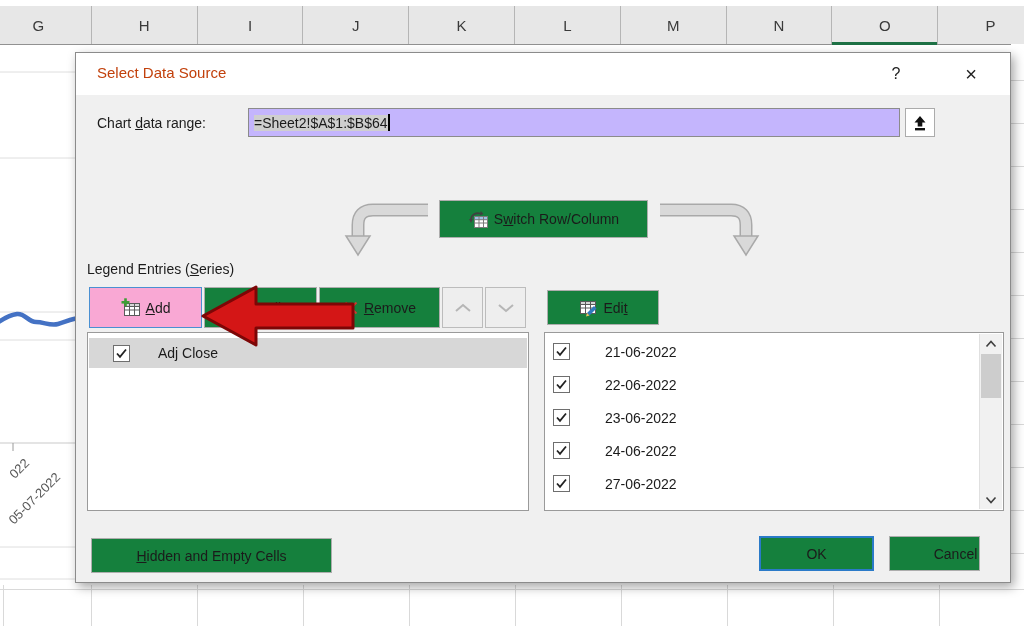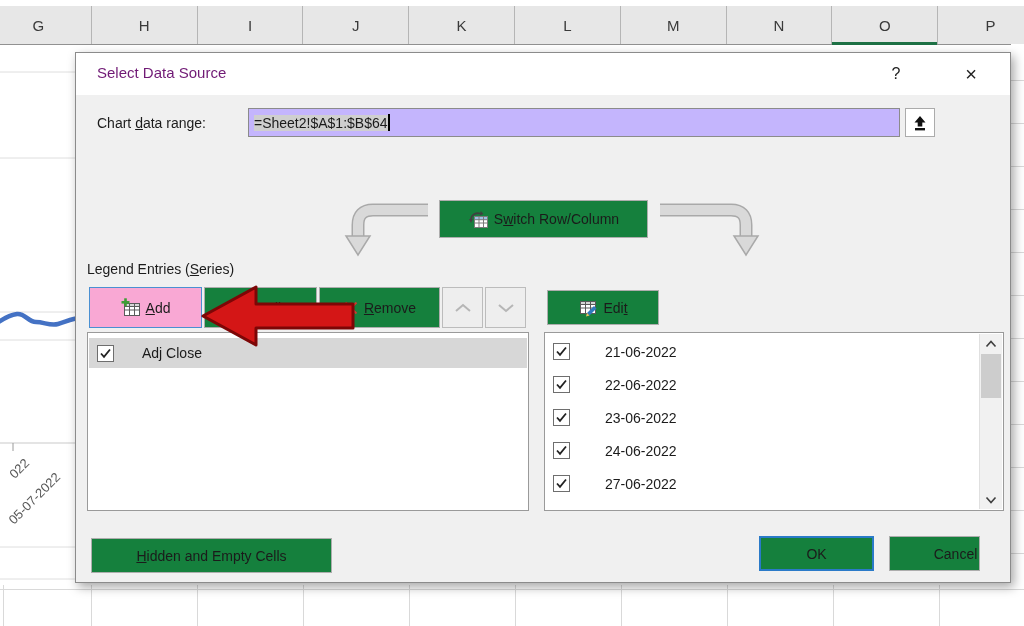--- a/index.html
+++ b/index.html
@@ -20,21 +20,21 @@
                 background-image:repeating-linear-gradient(90deg,transparent 0 105px,#d9d9d9 105px 106px),
                                  repeating-linear-gradient(180deg,transparent 0 31px,#d9d9d9 31px 32px);
                 background-position:-14px 0,0 -27px;}
   .sheet-bottom-edge{position:absolute;left:3px;top:585px;width:1px;height:41px;background:#d9d9d9;}
   .chart-strip{position:absolute;left:0;top:44px;width:80px;height:541px;}
 
   
   .dialog{position:absolute;left:75px;top:52px;width:936px;height:531px;background:#f0f0f0;
           border:1px solid #8b8b8b;box-sizing:border-box;box-shadow:3px 4px 10px rgba(0,0,0,.35);}
   .titlebar{position:absolute;left:0;top:0;right:0;height:42px;background:#fff;}
-  .dlg-title{position:absolute;left:21px;top:11px;font-size:15px;color:#701a75;}
+  .dlg-title{position:absolute;left:21px;top:11px;font-size:15px;color:#c2410c;}
   .cap-btn{position:absolute;top:8px;height:26px;display:flex;align-items:center;justify-content:center;
            color:#222;cursor:default;}
   .help-btn{left:806px;width:28px;font-size:16px;}
   .close-btn{left:880px;width:30px;font-size:20px;}
 
   .crd-label{position:absolute;left:21px;top:62px;font-size:14px;}
   .mn{text-decoration:underline;text-underline-offset:1px;}
   .range-input{position:absolute;left:172px;top:55px;width:652px;height:29px;background:#c4b5fd;
                border:1px solid #8b8b8b;box-sizing:border-box;display:flex;align-items:center;
                padding-left:5px;font-size:14px;white-space:pre;}
@@ -54,21 +54,21 @@
   .hidden-btn{left:15px;top:474px;width:241px;height:35px;margin-top:11px;}
   .ok-btn{left:683px;top:483px;width:115px;height:35px;border:2px solid #2a7ac8;}
   .cancel-btn{left:813px;top:483px;width:91px;height:35px;padding-left:42px;}
 
   .section-label{position:absolute;top:208px;font-size:14px;}
   .legend-label{left:11px;} .axis-label{left:468px;}
   .listbox{position:absolute;top:279px;height:179px;background:#fff;border:1px solid #9a9a9a;box-sizing:border-box;}
   .legend-list{left:11px;width:442px;}
   .axis-list{left:468px;width:460px;}
   .list-row{position:absolute;left:1px;right:1px;height:30px;display:flex;align-items:center;}
-  .sel-row{background:#d7d7d7;}
+  .sel-row{background:#d7d7d7;padding-left:16px;}
   .axis-row{height:33px;right:25px;}
   .row-label{font-size:14px;color:#1b1b1b;}
   .cb{display:inline-flex;width:17px;height:17px;background:#fff;border:1px solid #6e6e6e;
       box-sizing:border-box;align-items:center;justify-content:center;flex:0 0 17px;}
 
   .scrollbar{position:absolute;right:1px;top:1px;bottom:1px;width:22px;background:#f1f1f1;border-left:1px solid #e0e0e0;}
   .scroll-btn{position:absolute;left:0;right:0;height:19px;display:flex;align-items:center;justify-content:center;}
   .scroll-up{top:0;} .scroll-down{bottom:0;}
   .scroll-thumb{position:absolute;left:1px;right:1px;top:20px;height:44px;background:#cdcdcd;}
 

